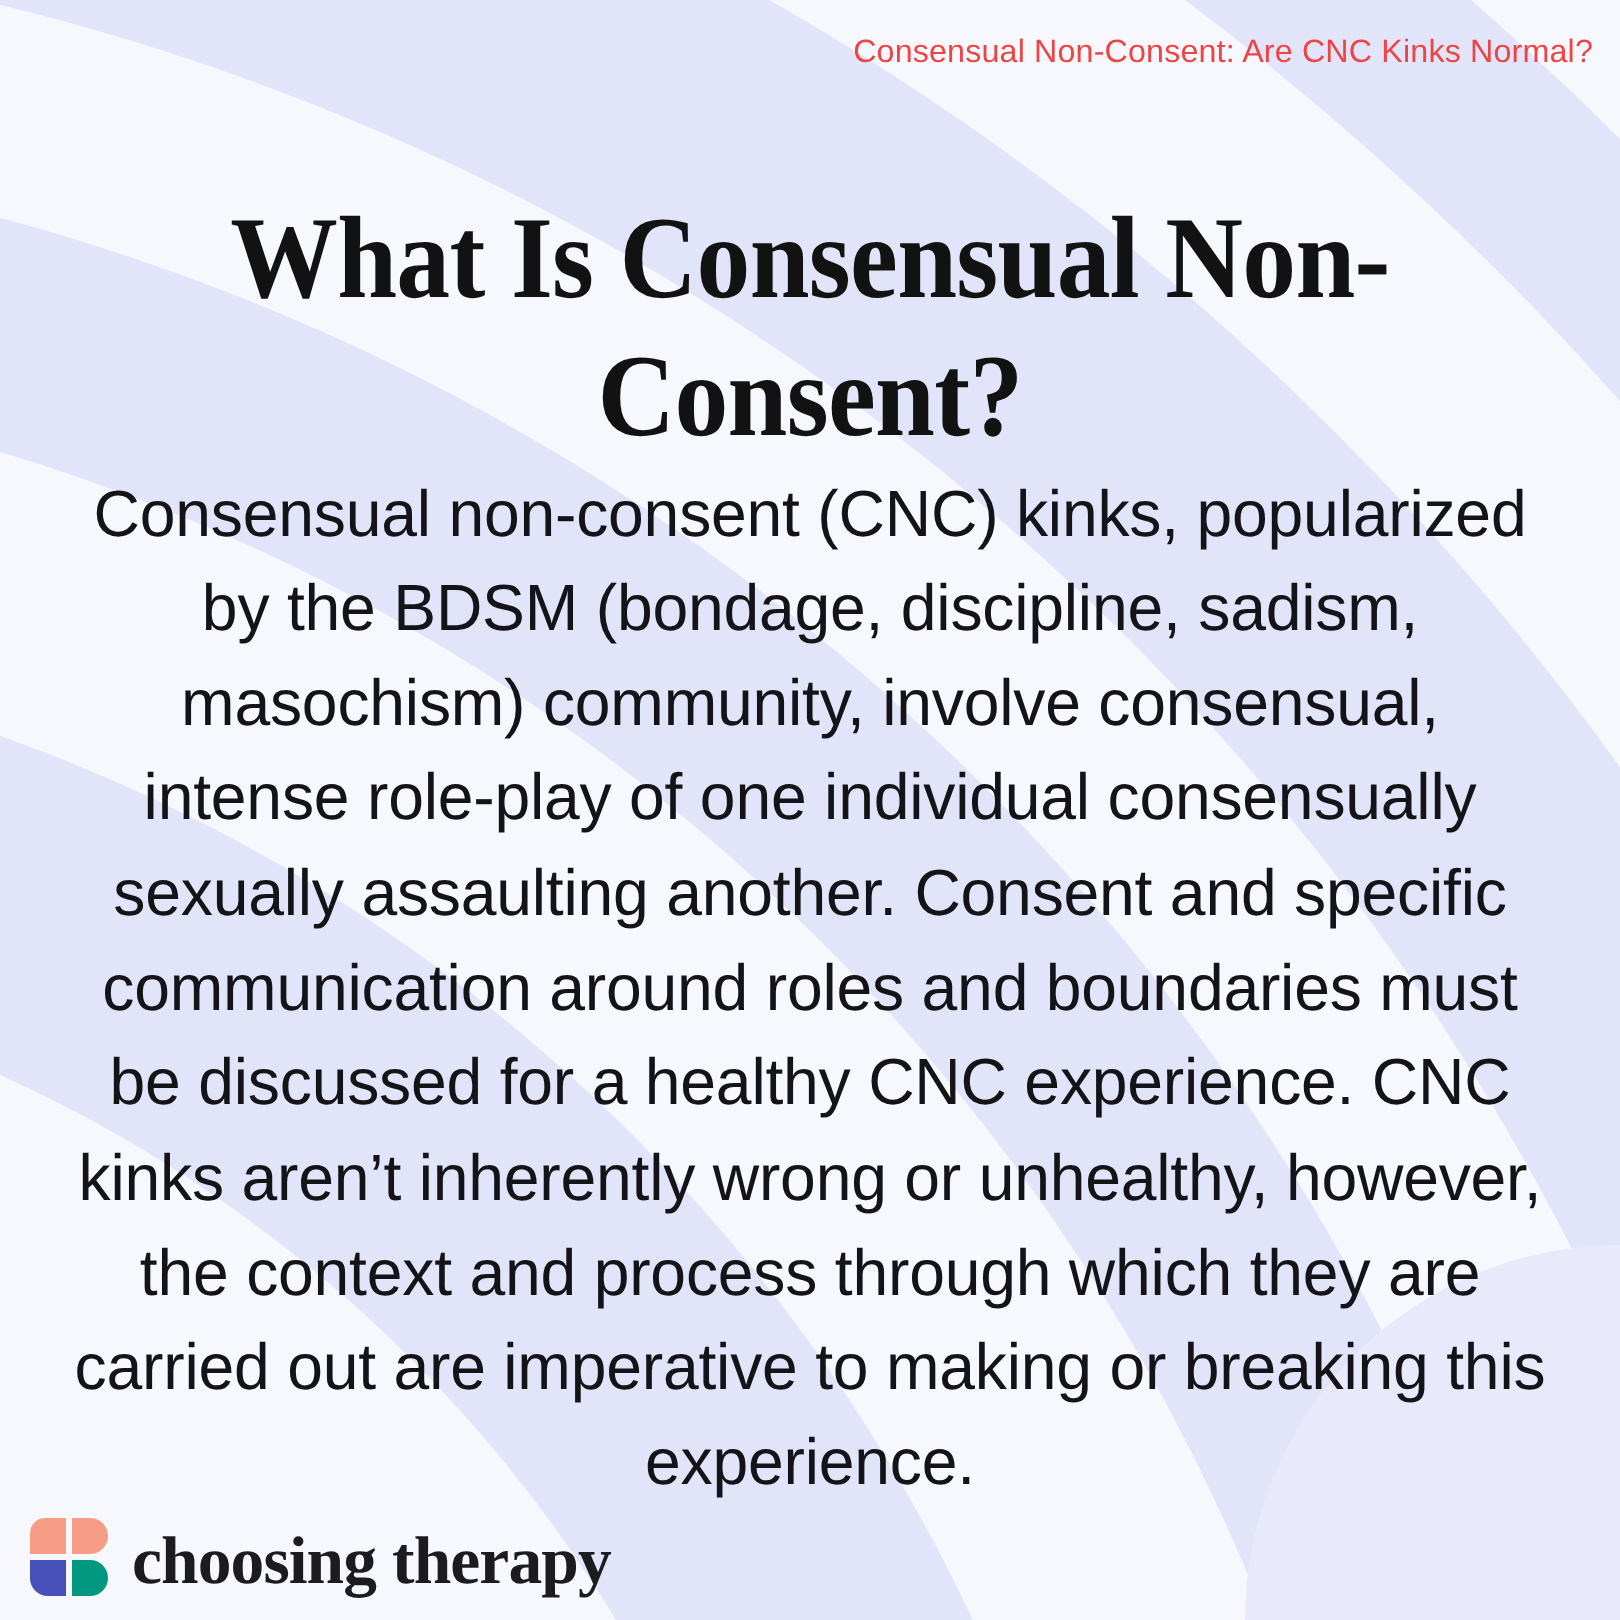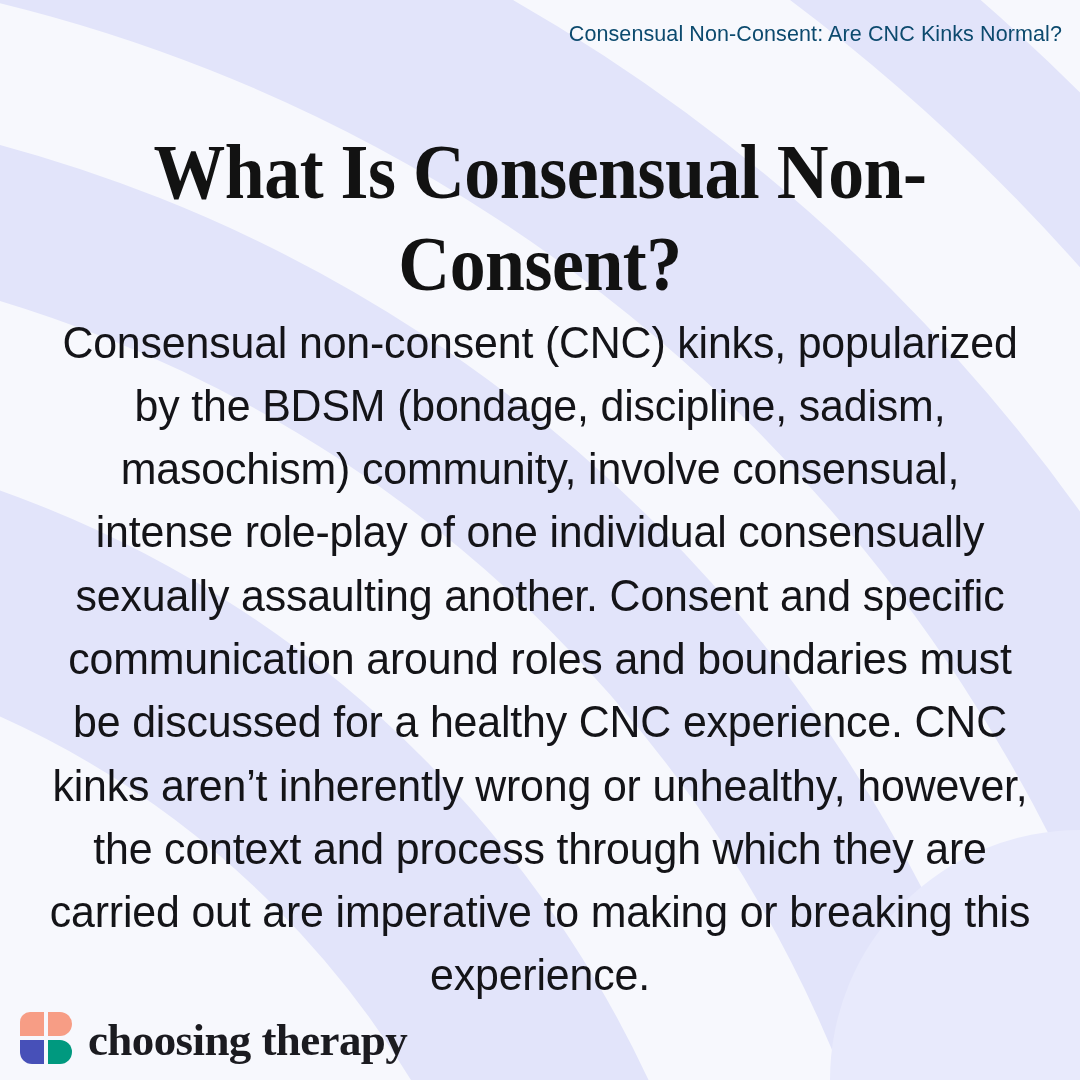--- a/index.html
+++ b/index.html
@@ -40,21 +40,21 @@
     height: 1080px;
   }
 
   #kicker {
     position: absolute;
     top: 22px;
     right: 18px;
     font-family: "Liberation Sans", sans-serif;
     font-size: 21.5px;
     letter-spacing: 0.1px;
-    color: #0c4a6e;
+    color: #ef4444;
     white-space: nowrap;
     margin-left: 21px;
   }
 
   #headline {
     position: absolute;
     top: 74px;
     left: 60px;
     width: 960px;
     text-align: center;

